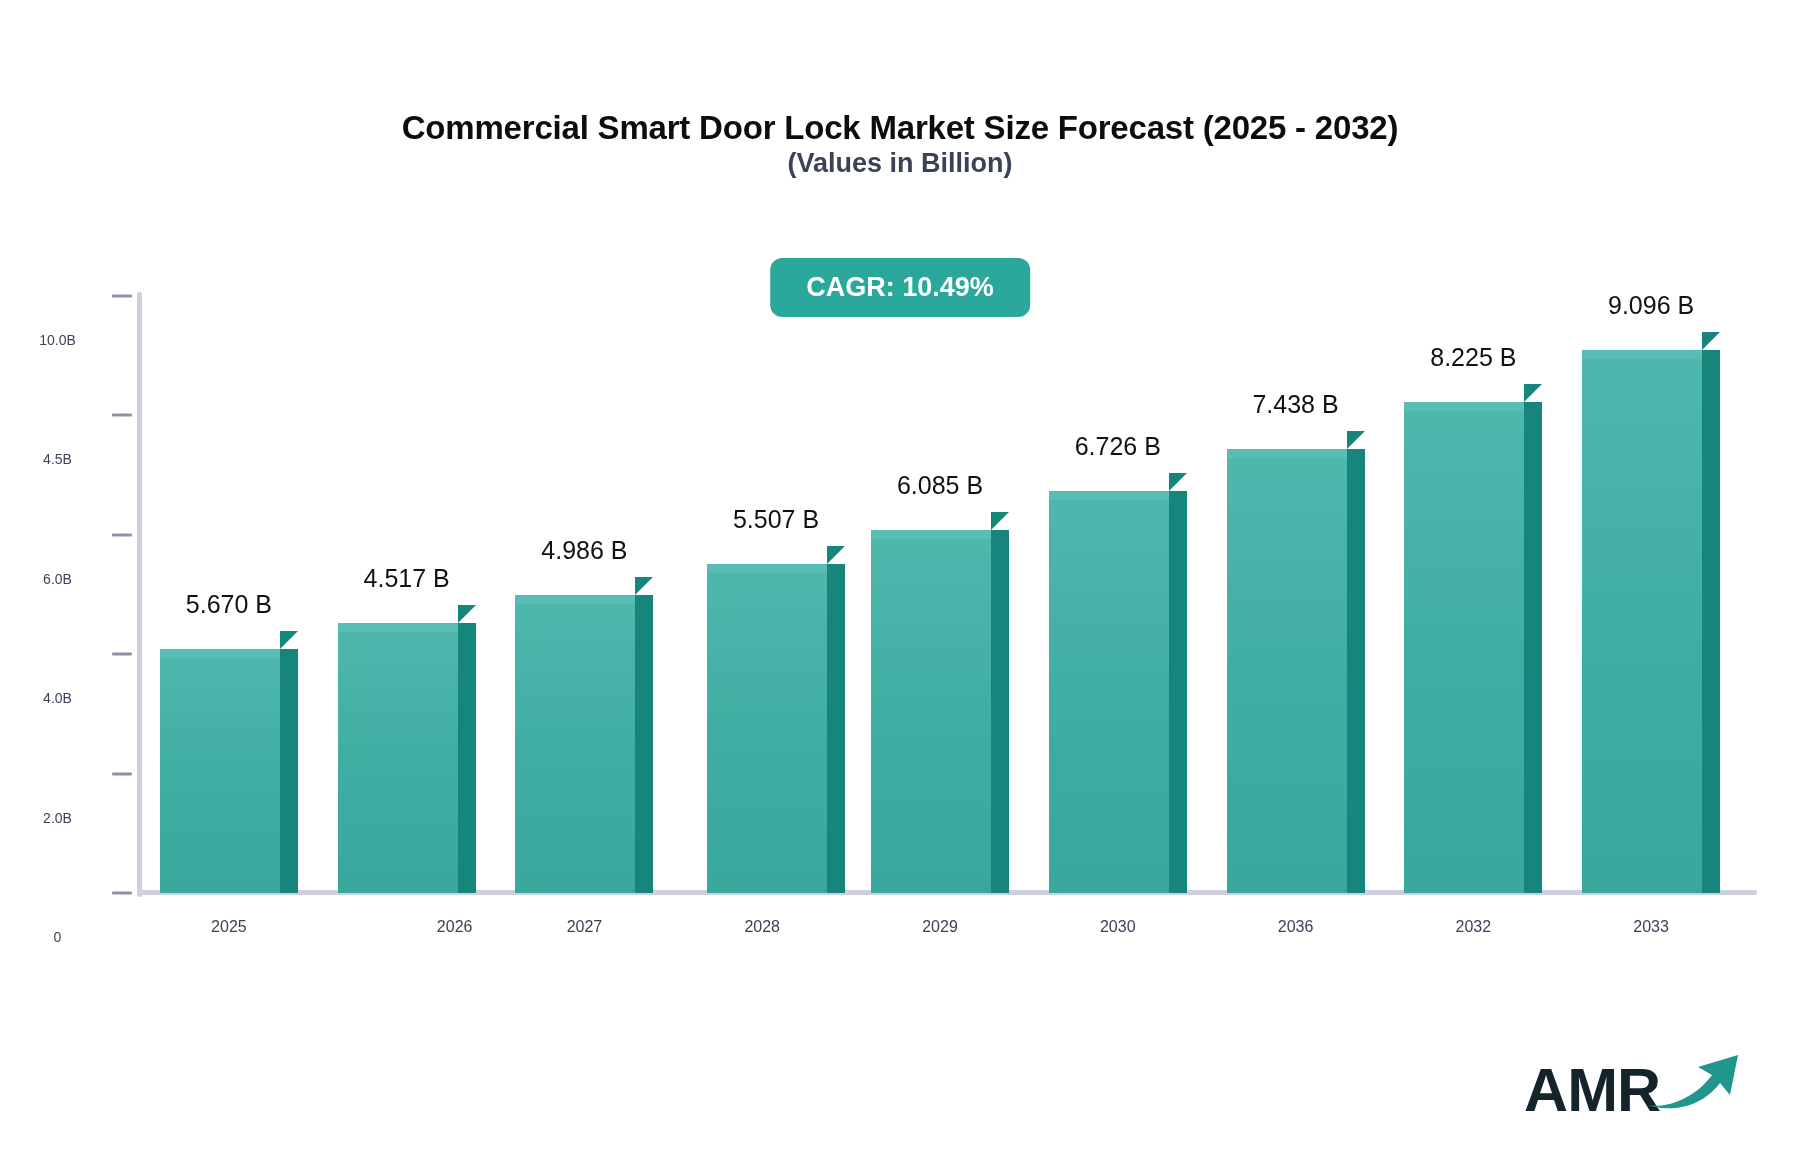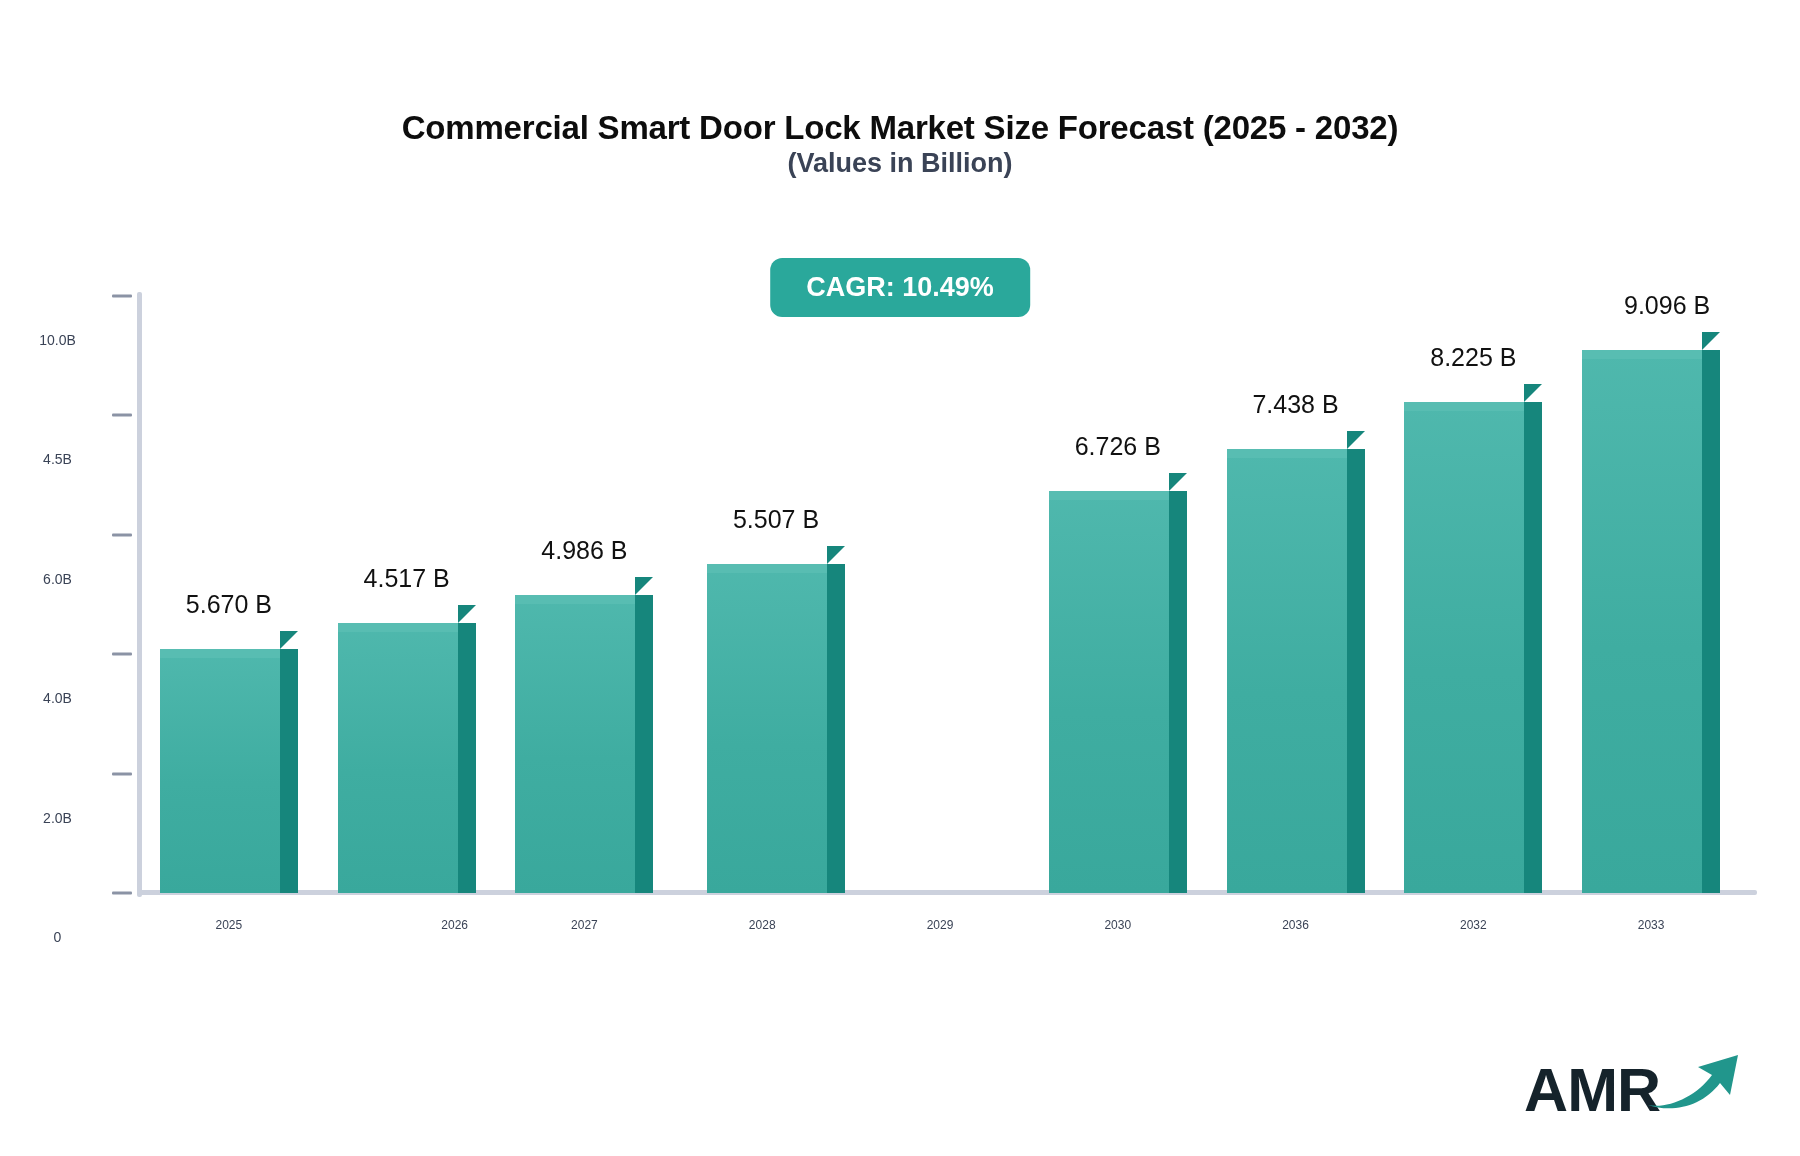--- a/index.html
+++ b/index.html
@@ -138,21 +138,21 @@
     transform: translateX(-50%);
     white-space: nowrap;
     font-size: 25px;
     color: #111111;
   }
 
   .xtick-label {
     position: absolute;
     top: 918px;
     text-align: center;
-    font-size: 12px;
+    font-size: 16px;
     color: #3a4356;
     transform: translateX(-50%);
   }
 
   
   .logo {
     position: absolute;
     right: 58px;
     bottom: 35px;
     display: flex;
@@ -222,20 +222,27 @@
         <div class="bar-sidecap" style="left: 120px; bottom: 297.664px; border-width: 18px 18px 0px 0px; border-color: rgb(22, 134, 124) transparent transparent;"></div>
         <div class="bar-label" style="bottom: 327.664px;">4.986 B</div>
       </div>
       <div class="bar-group" style="left: 567px; width: 138px; height: 346.768px;">
         <div class="bar-front" style="width: 120px; height: 328.768px;"></div>
         <div class="bar-topcap" style="width: 120px; height: 9px; bottom: 319.768px;"></div>
         <div class="bar-side" style="left: 120px; width: 18px; height: 328.768px;"></div>
         <div class="bar-sidecap" style="left: 120px; bottom: 328.768px; border-width: 18px 18px 0px 0px; border-color: rgb(22, 134, 124) transparent transparent;"></div>
         <div class="bar-label" style="bottom: 358.768px;">5.507 B</div>
       </div>
+      <div class="bar-group" style="left: 731px; width: 138px; height: 381.274px;">
+        <div class="bar-front" style="width: 120px; height: 363.274px;"></div>
+        <div class="bar-topcap" style="width: 120px; height: 9px; bottom: 354.274px;"></div>
+        <div class="bar-side" style="left: 120px; width: 18px; height: 363.274px;"></div>
+        <div class="bar-sidecap" style="left: 120px; bottom: 363.274px; border-width: 18px 18px 0px 0px; border-color: rgb(22, 134, 124) transparent transparent;"></div>
+        <div class="bar-label" style="bottom: 393.274px;">6.085 B</div>
+      </div>
       <div class="bar-group" style="left: 908.778px; width: 138px; height: 419.542px;">
         <div class="bar-front" style="width: 120px; height: 401.542px;"></div>
         <div class="bar-topcap" style="width: 120px; height: 9px; bottom: 392.542px;"></div>
         <div class="bar-side" style="left: 120px; width: 18px; height: 401.542px;"></div>
         <div class="bar-sidecap" style="left: 120px; bottom: 401.542px; border-width: 18px 18px 0px 0px; border-color: rgb(22, 134, 124) transparent transparent;"></div>
         <div class="bar-label" style="bottom: 431.542px;">6.726 B</div>
       </div>
       <div class="bar-group" style="left: 1086.56px; width: 138px; height: 462.049px;">
         <div class="bar-front" style="width: 120px; height: 444.049px;"></div>
         <div class="bar-topcap" style="width: 120px; height: 9px; bottom: 435.049px;"></div>
@@ -243,21 +250,21 @@
         <div class="bar-sidecap" style="left: 120px; bottom: 444.049px; border-width: 18px 18px 0px 0px; border-color: rgb(22, 134, 124) transparent transparent;"></div>
         <div class="bar-label" style="bottom: 474.049px;">7.438 B</div>
       </div>
       <div class="bar-group" style="left: 1264.33px; width: 138px; height: 509.033px; text-align: right;">
         <div class="bar-front" style="width: 120px; height: 491.033px;"></div>
         <div class="bar-topcap" style="width: 120px; height: 9px; bottom: 482.033px;"></div>
         <div class="bar-side" style="left: 120px; width: 18px; height: 491.033px;"></div>
         <div class="bar-sidecap" style="left: 120px; bottom: 491.033px; border-width: 18px 18px 0px 0px; border-color: rgb(22, 134, 124) transparent transparent;"></div>
         <div class="bar-label" style="bottom: 521.033px;">8.225 B</div>
       </div>
-      <div class="bar-group" style="left: 1442.11px; width: 138px; height: 561.031px; padding-left: 32px;">
+      <div class="bar-group" style="left: 1442.11px; width: 138px; height: 561.031px;">
         <div class="bar-front" style="width: 120px; height: 543.031px;"></div>
         <div class="bar-topcap" style="width: 120px; height: 9px; bottom: 534.031px;"></div>
         <div class="bar-side" style="left: 120px; width: 18px; height: 543.031px;"></div>
         <div class="bar-sidecap" style="left: 120px; bottom: 543.031px; border-width: 18px 18px 0px 0px; border-color: rgb(22, 134, 124) transparent transparent;"></div>
         <div class="bar-label" style="bottom: 573.031px;">9.096 B</div>
       </div>
     </div>
   <div id="xticks">
       <div class="xtick-label" style="left: 228.889px;">2025</div>
       <div class="xtick-label" style="left: 406.667px; margin-left: 48px;">2026</div>

